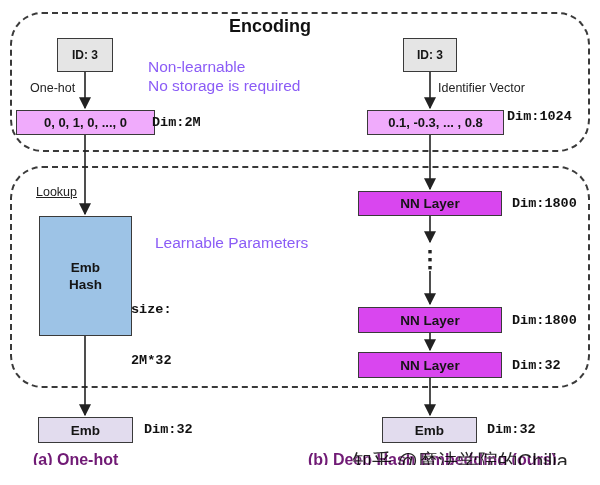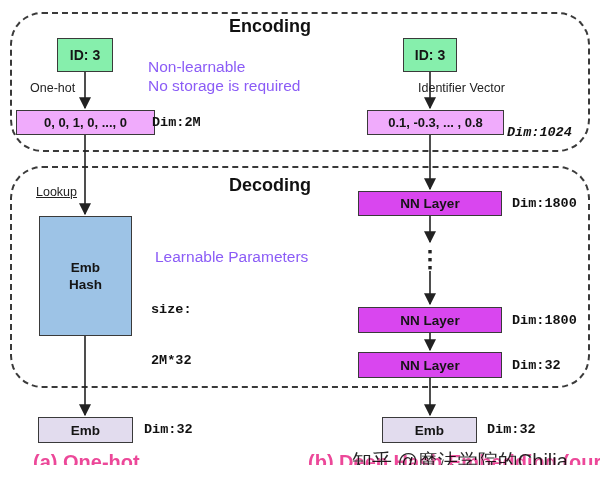--- a/index.html
+++ b/index.html
@@ -6,33 +6,33 @@
   #stage{
     position:relative;width:600px;height:465px;background:#ffffff;overflow:hidden;
     font-family:"Liberation Sans",sans-serif;color:#111;
   }
   .dashed{position:absolute;border:2px dashed #3a3a3a;border-radius:32px;box-sizing:border-box;z-index:1;}
   .arrows{position:absolute;left:0;top:0;z-index:2;}
   .box{
     position:absolute;display:flex;align-items:center;justify-content:center;
     border:1.6px solid #3a3a3a;box-sizing:border-box;font-weight:bold;color:#151515;z-index:3;
   }
-  .id-box{background:#86efac;font-size:14px;}
+  .id-box{background:#e5e5e5;font-size:12px;}
   .vec-box{background:#f0abfc;font-size:13px;}
   .nn-box{background:#d946ef;font-size:13.5px;}
   .tbl-box{background:#9dc3e6;flex-direction:column;font-size:13.5px;line-height:17px;}
   .emb-box{background:#e2dcee;font-size:13.5px;}
   .mono{
     position:absolute;font-family:"Liberation Mono","DejaVu Sans Mono",monospace;
     font-weight:bold;font-size:13.5px;color:#111;z-index:4;white-space:pre;line-height:17px;
   }
   .lbl{position:absolute;font-size:12.5px;color:#222;z-index:4;white-space:nowrap;}
   .title{position:absolute;font-weight:bold;font-size:18px;color:#111;text-align:center;z-index:4;}
   .rednote{position:absolute;color:#8b5cf6;font-size:15.5px;text-align:left;line-height:19px;z-index:4;font-weight:500;}
-  .caption{position:absolute;font-weight:bold;font-size:20px;color:#ec4899;z-index:4;white-space:nowrap;}
+  .caption{position:absolute;font-weight:bold;font-size:16px;color:#701a75;z-index:4;white-space:nowrap;}
   .watermark{
     position:absolute;color:#000000;opacity:.85;font-size:20px;z-index:5;white-space:nowrap;
     text-shadow:0 0 1px #ffffff;
   }
 </style>
 </head>
 <body>
 
 <div id="stage">
 
@@ -61,44 +61,43 @@
       <rect x="428.3" y="258" width="3.4" height="3.4"></rect>
       <rect x="428.3" y="266" width="3.4" height="3.4"></rect>
     </g>
   </svg>
 
   <div class="title" style="left:180px;top:16px;width:180px;">Encoding</div>
   <div class="rednote" style="left:148px;top:57px;width:250px;">
     <div>Non-learnable</div>
     <div>No storage is required</div>
   </div>
-  <div class="title" style="left:180px;top:175px;width:180px;">Decoding</div>
-  <div class="rednote" style="left:155px;top:247px;width:250px;">Learnable Parameters</div>
+  <div class="rednote" style="left:155px;top:233px;width:250px;">Learnable Parameters</div>
 
   <div class="box id-box" style="left:57px;top:38px;width:56px;height:34px;">ID: 3</div>
   <div class="lbl" style="left:30px;top:81px;">One-hot</div>
   <div class="box vec-box" style="left:16px;top:110px;width:139px;height:25px;">0, 0, 1, 0, ..., 0</div>
   <div class="mono" style="left:152px;top:114px;">Dim:2M</div>
   <div class="lbl" style="left:36px;top:185px;text-decoration:underline;">Lookup</div>
   <div class="box tbl-box" style="left:39px;top:216px;width:93px;height:120px;">
     <div>Emb</div>
     <div>Hash</div>
   </div>
-  <div class="mono" style="left:151px;top:267px;">
+  <div class="mono" style="left:131px;top:267px;">
     <div>size:</div>
     <div>2M*32</div>
   </div>
   <div class="box emb-box" style="left:38px;top:417px;width:95px;height:26px;">Emb</div>
   <div class="mono" style="left:144px;top:421px;">Dim:32</div>
   <div class="caption" style="left:33px;top:451px;">(a) One-hot</div>
 
   <div class="box id-box" style="left:403px;top:38px;width:54px;height:34px;">ID: 3</div>
-  <div class="lbl" style="left:418px;top:81px;">Identifier Vector</div>
+  <div class="lbl" style="left:438px;top:81px;">Identifier Vector</div>
   <div class="box vec-box" style="left:367px;top:110px;width:137px;height:25px;">0.1, -0.3, ... , 0.8</div>
-  <div class="mono" style="left:507px;top:124px;font-style:italic;">Dim:1024</div>
+  <div class="mono" style="left:507px;top:108px;">Dim:1024</div>
   <div class="box nn-box" style="left:358px;top:191px;width:144px;height:25px;">NN Layer</div>
   <div class="mono" style="left:512px;top:195px;">Dim:1800</div>
   <div class="box nn-box" style="left:358px;top:307px;width:144px;height:26px;">NN Layer</div>
   <div class="mono" style="left:512px;top:312px;">Dim:1800</div>
   <div class="box nn-box" style="left:358px;top:352px;width:144px;height:26px;">NN Layer</div>
   <div class="mono" style="left:512px;top:357px;">Dim:32</div>
   <div class="box emb-box" style="left:382px;top:417px;width:95px;height:26px;">Emb</div>
   <div class="mono" style="left:487px;top:421px;">Dim:32</div>
   <div class="caption" style="left:308px;top:451px;text-align:center;">(b) Deep Hash Embedding (ours)</div>
 

